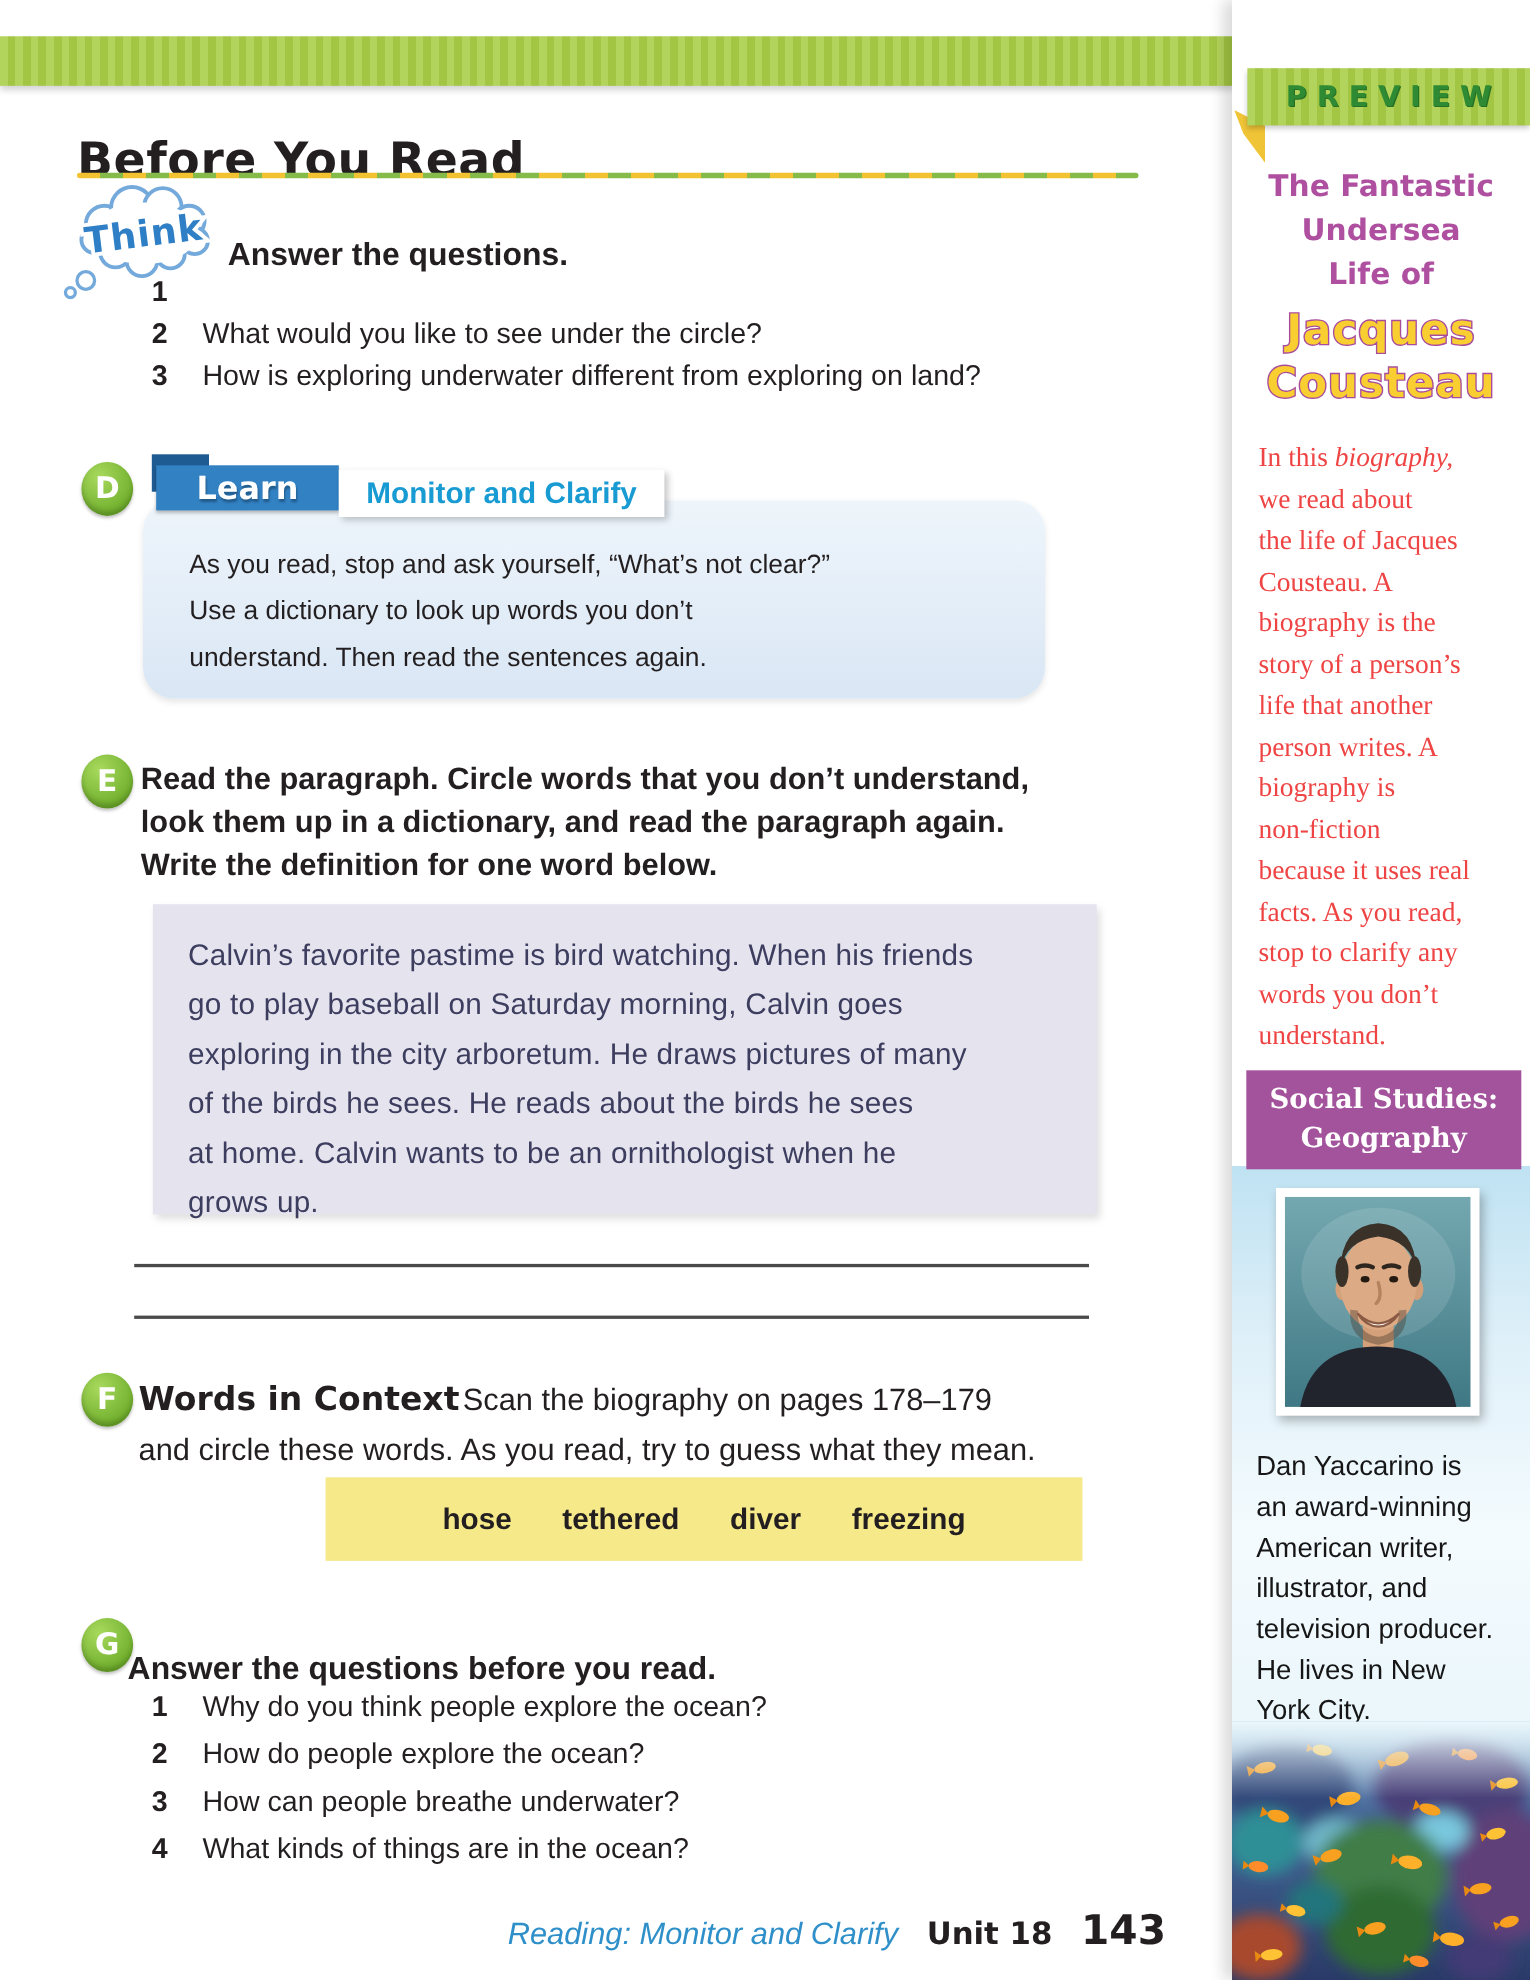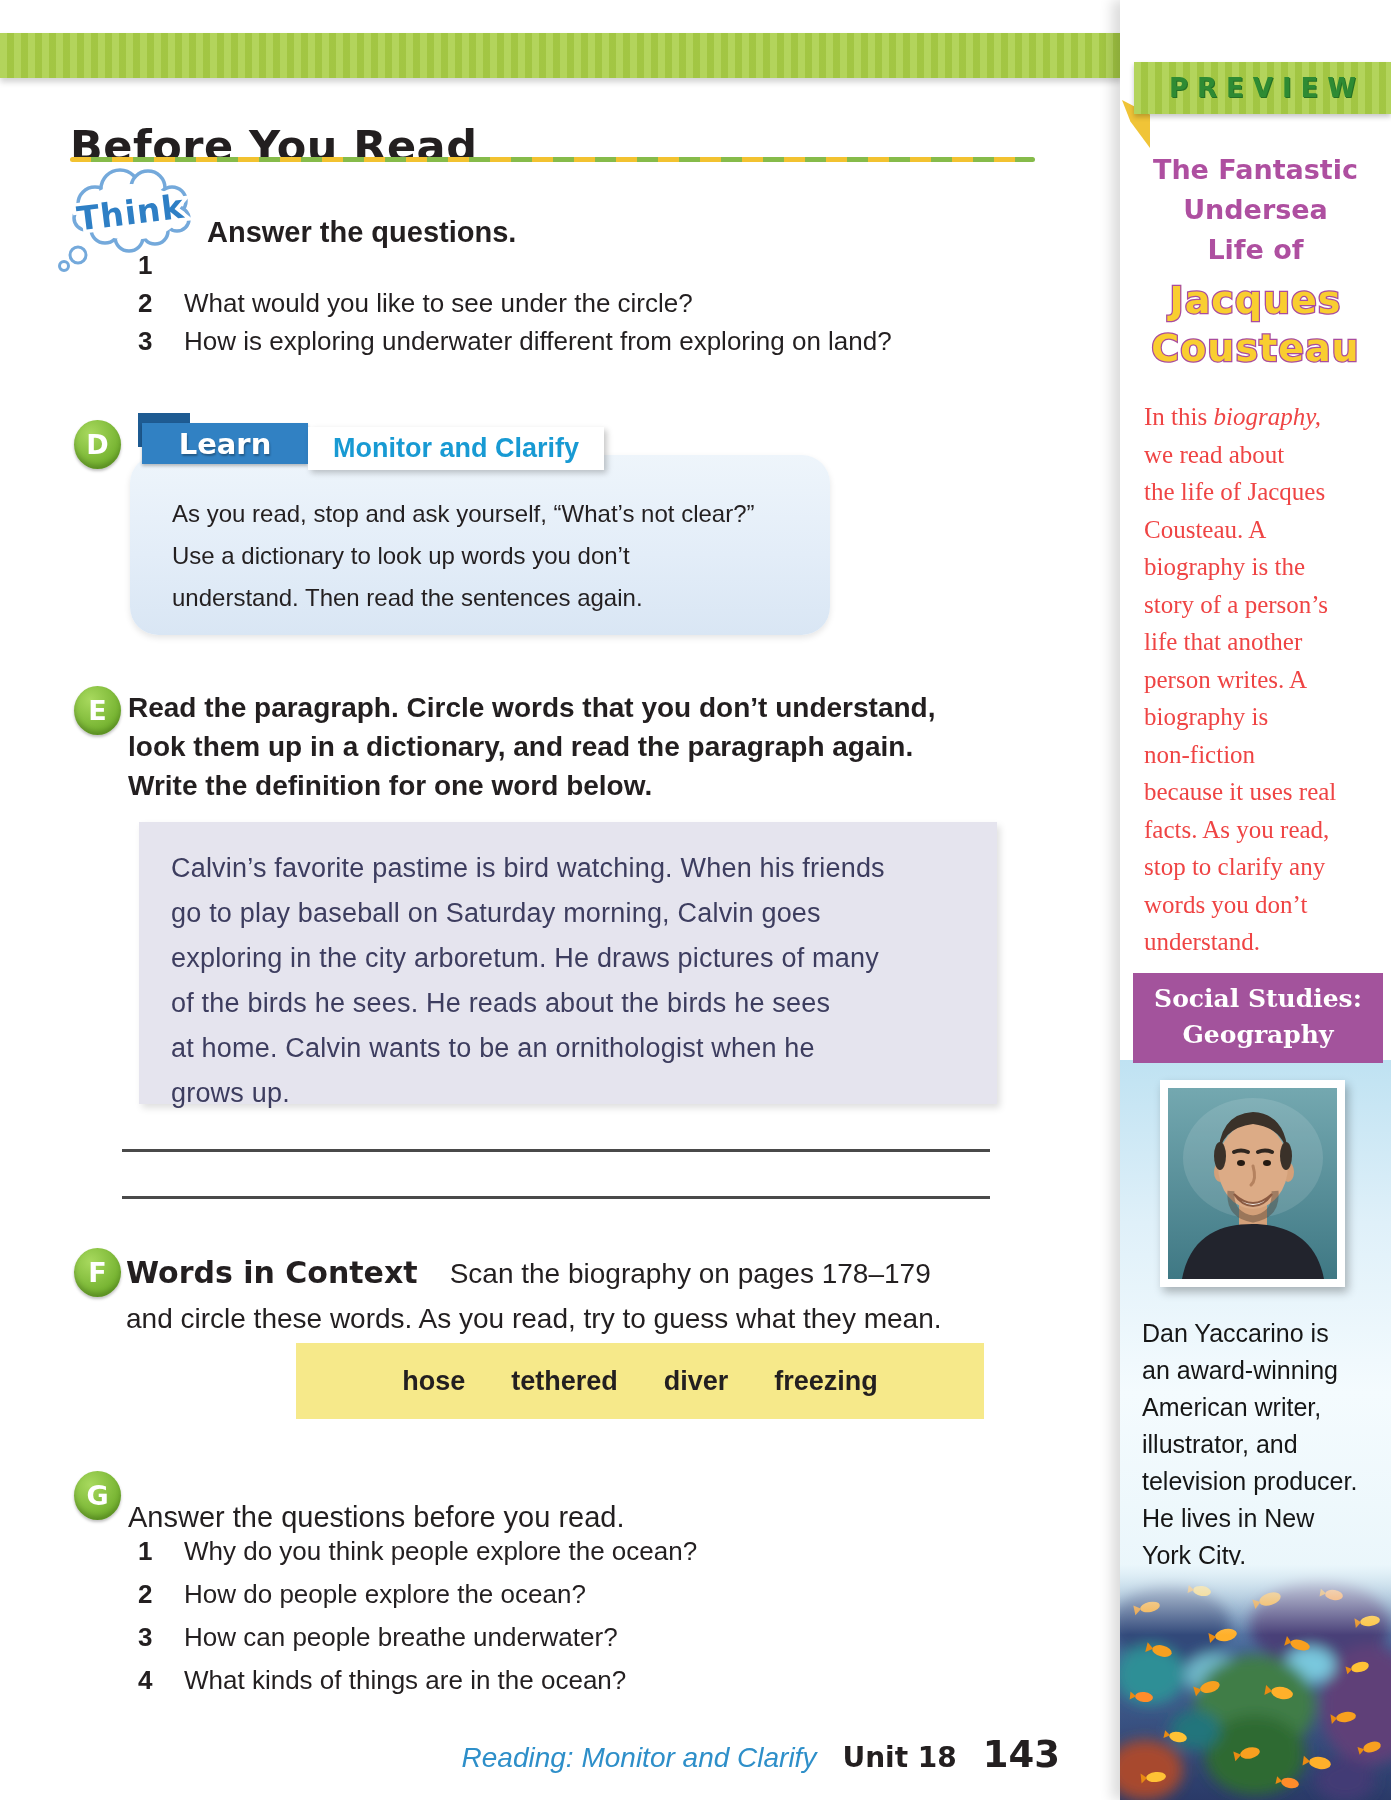--- a/index.html
+++ b/index.html
@@ -33,21 +33,21 @@
     background:radial-gradient(circle at 35% 28%,#a8d95e,#6fae2b 75%);
     color:#fff;font-family:"DejaVu Sans",sans-serif;font-weight:bold;font-size:27px;
     display:flex;align-items:center;justify-content:center;
     box-shadow:inset 0 -4px 5px rgba(0,0,0,.18),0 2px 3px rgba(0,0,0,.25);}
   .badge-d{left:74px;top:420px;}
   .badge-e{left:74px;top:686px;}
   .badge-f{left:74px;top:1248px;}
   .badge-g{left:74px;top:1471px;}
 
   
-  .learn-box{position:absolute;left:130px;top:455px;width:700px;height:180px;border-radius:28px;
+  .learn-box{position:absolute;left:130px;top:455px;width:820px;height:180px;border-radius:28px;
     background:linear-gradient(180deg,#eef5fb 0%,#e3edf8 55%,#d9e6f4 100%);
     box-shadow:0 3px 6px rgba(0,0,0,.10);}
   .learn-box-text{padding:38px 0 0 42px;font-size:24px;line-height:42px;white-space:pre;}
   .learn-flap{position:absolute;left:138px;top:413px;width:52px;height:34px;background:#1e5b92;}
   .learn-ribbon{position:absolute;left:142px;top:423px;width:166px;height:41px;background:#3181c3;
     display:flex;align-items:center;justify-content:center;box-shadow:0 2px 3px rgba(0,0,0,.25);text-align:center;}
   .learn-label{color:#fff;font-family:"DejaVu Sans",sans-serif;font-weight:bold;font-size:29px;
     text-shadow:1px 2px 2px rgba(0,0,0,.3);}
   .skill-box{position:absolute;left:308px;top:427px;width:296px;height:43px;background:#fff;
     box-shadow:3px 3px 6px rgba(0,0,0,.22);display:flex;align-items:center;justify-content:center;}
@@ -58,27 +58,27 @@
 
   .calvin-box{position:absolute;left:139px;top:822px;width:858px;height:282px;background:#e5e4ee;
     box-shadow:3px 4px 7px rgba(0,0,0,.13);}
   .calvin-text{padding:24px 0 0 32px;font-size:27px;line-height:45px;color:#3d3d5f;
     letter-spacing:.2px;white-space:pre;}
 
   .write-line{position:absolute;left:122px;width:868px;height:0;border-top:3px solid #4a4a4a;}
   .wl1{top:1149px;} .wl2{top:1196px;}
 
   .f-heading{position:absolute;left:126px;top:1250px;font-size:28px;line-height:45px;white-space:pre;}
-  .f-heading b{font-family:"DejaVu Sans",sans-serif;font-size:30px;margin-right:32px;}
+  .f-heading b{font-family:"DejaVu Sans",sans-serif;font-size:30px;margin-right:3px;}
 
   .words-box{position:absolute;left:296px;top:1343px;width:688px;height:76px;background:#f6e98a;
     display:flex;align-items:center;justify-content:center;gap:46px;}
   .word{font-weight:bold;font-size:27px;}
 
-  .g-heading{position:absolute;left:128px;top:1477px;font-size:29px;font-weight:normal;}
+  .g-heading{position:absolute;left:116px;top:1477px;font-size:29px;font-weight:bold;}
 
   .footer{position:absolute;left:430px;top:1733px;width:630px;display:flex;align-items:baseline;
     justify-content:flex-end;gap:26px;}
   .footer-reading{color:#2e8fc9;font-style:italic;font-size:28px;}
   .footer-unit{font-weight:bold;font-size:28px;font-family:"DejaVu Sans",sans-serif;}
   .footer-page{font-weight:bold;font-size:37px;font-family:"DejaVu Sans",sans-serif;}
 
   
   .sidebar{position:absolute;left:1120px;top:0;width:271px;height:1800px;background:#fff;
     box-shadow:-8px 0 12px rgba(0,0,0,.14);overflow:hidden;}

